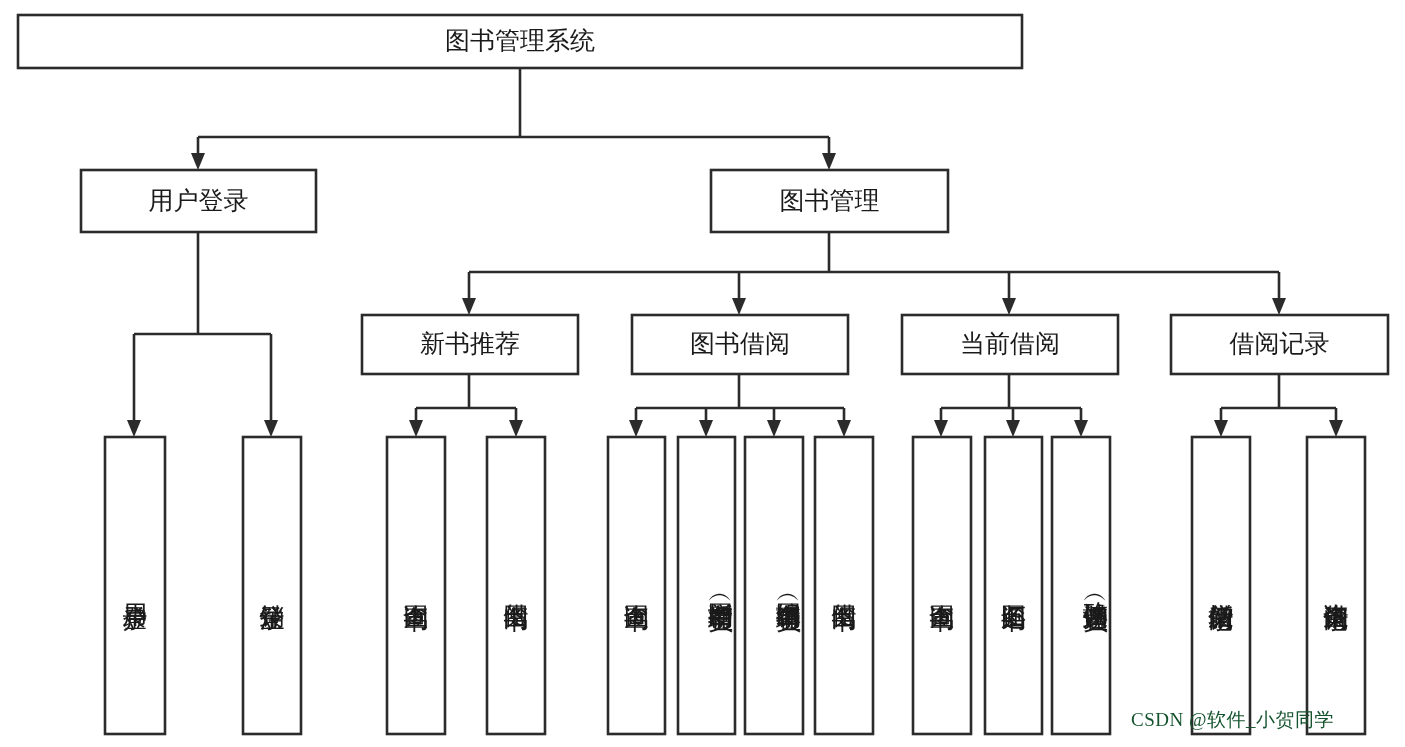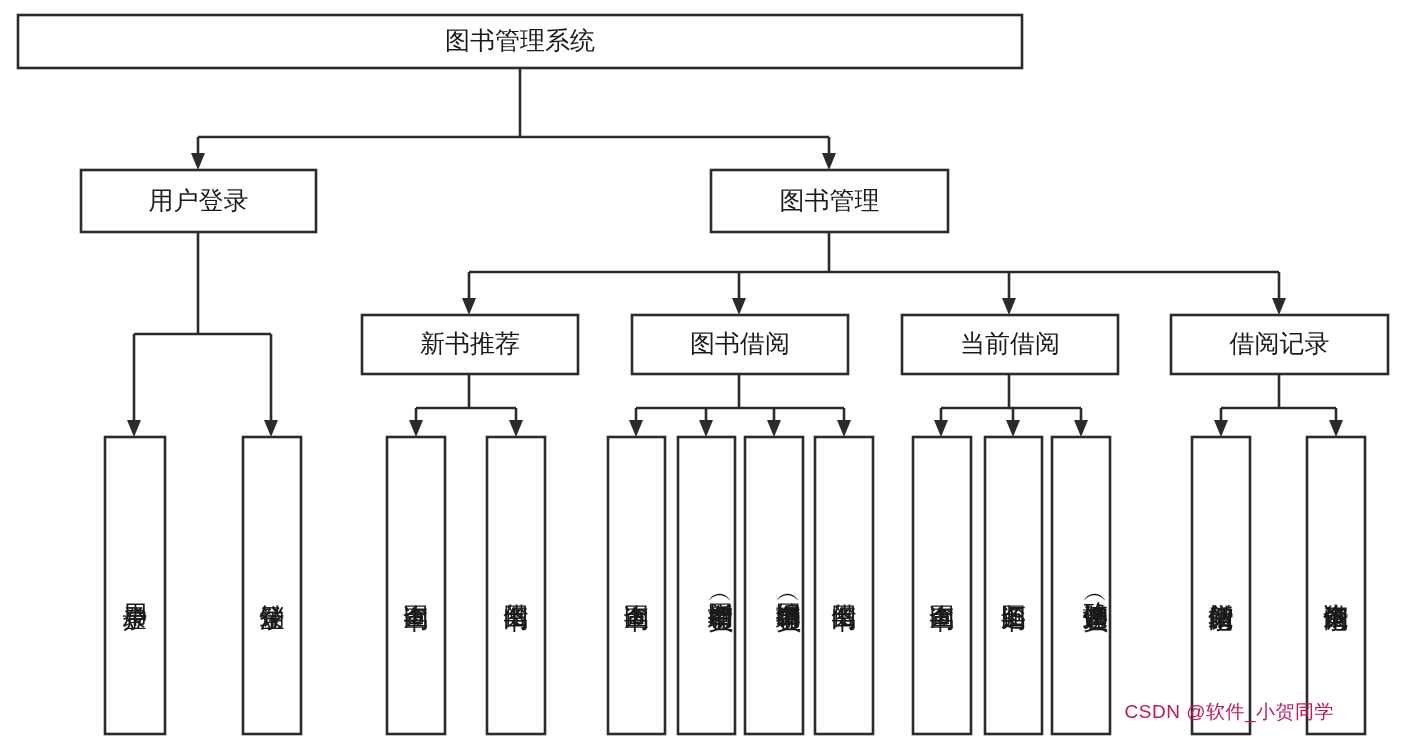--- a/index.html
+++ b/index.html
@@ -64,24 +64,24 @@
     writing-mode: vertical-rl;
     text-orientation: upright;
     letter-spacing: 1px;
     white-space: nowrap;
     text-align: center;
     pointer-events: none;
   }
   .watermark {
     position: absolute;
     right: 10px;
-    bottom: 22px;
-    font-family: Liberation Sans, sans-serif;
+    bottom: 14px;
+    font-family: Liberation Serif, serif;
     font-size: 19px;
-    color: #be185d;
+    color: #14532d;
     letter-spacing: 0.5px;
     white-space: nowrap;
   }
 </style>
 </head>
 <body>
 
 <div id="diagram-root">
 
   <svg class="diagram-canvas" viewBox="0 0 1405 747">

